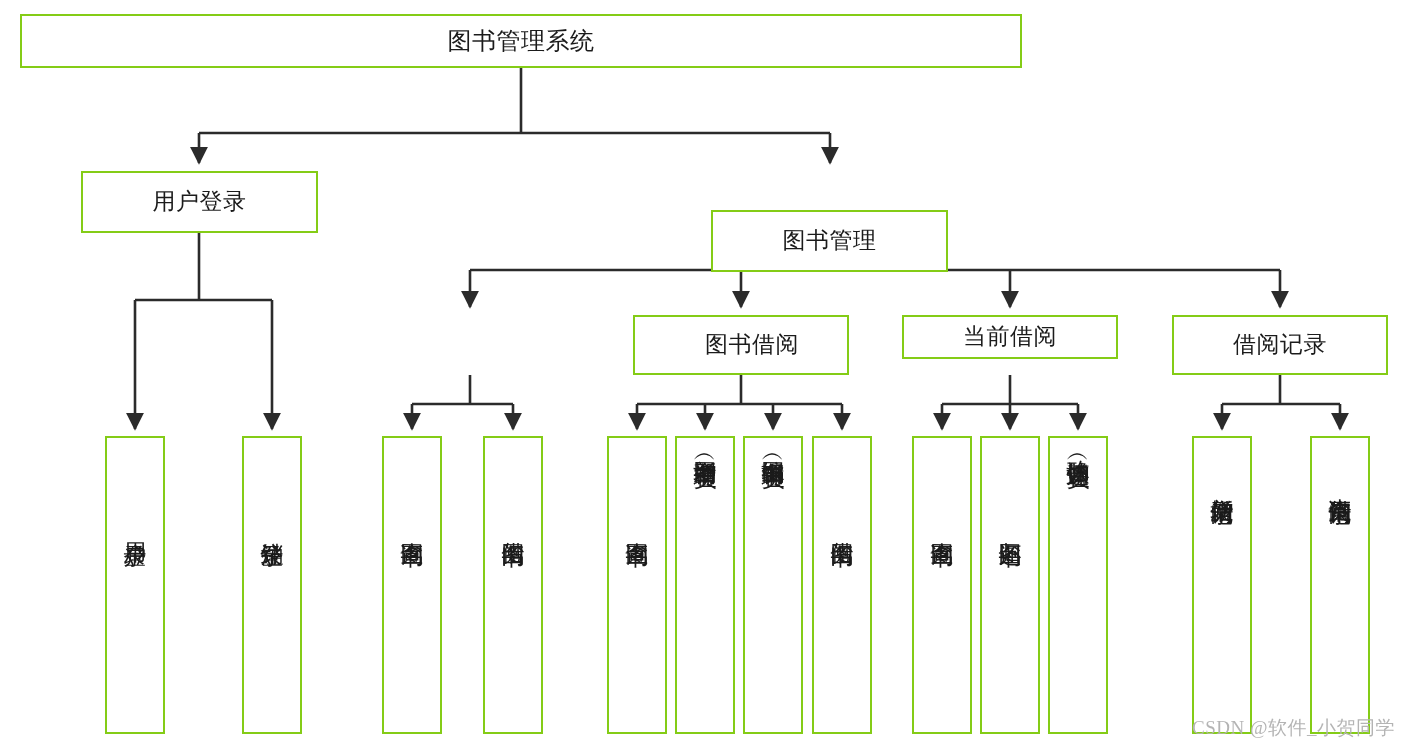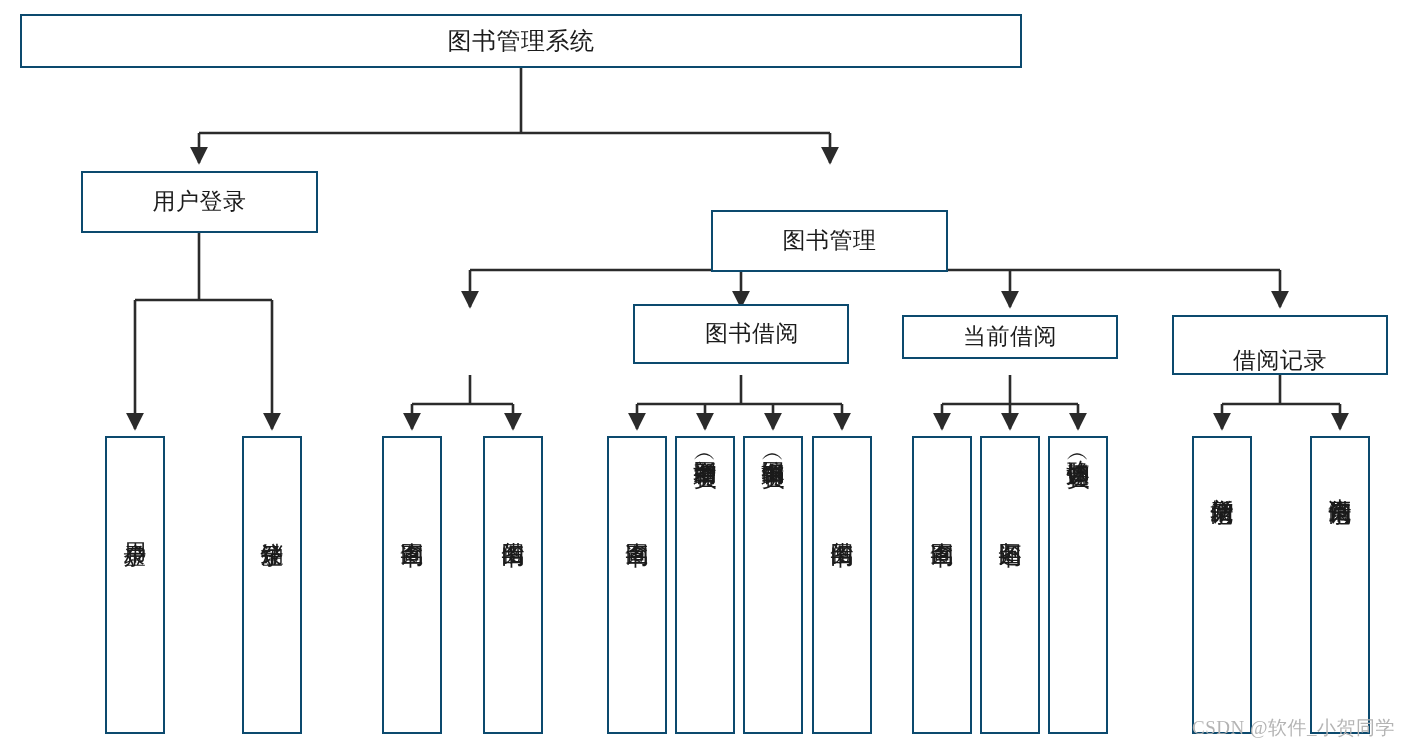--- a/index.html
+++ b/index.html
@@ -22,21 +22,21 @@
     position: absolute;
     left: 0;
     top: 0;
     width: 1405px;
     height: 747px;
     pointer-events: none;
   }
   .node {
     position: absolute;
     box-sizing: border-box;
-    border: 2px solid #0c4a6e;
+    border: 2px solid #84cc16;
     background: #ffffff;
     display: flex;
     align-items: center;
     justify-content: center;
     color: #1b1b1b;
   }
   .node.horizontal {
     font-size: 23px;
     line-height: 1.1;
     letter-spacing: 0.5px;
@@ -127,27 +127,27 @@
     <span>图书管理系统</span>
   </div>
 
   <div class="node horizontal" style="left:81px; top:171px; width:237px; height:62px;">
     <span>用户登录</span>
   </div>
   <div class="node horizontal" style="left:711px; top:170px; width:237px; height:62px;margin-top:40px;">
     <span>图书管理</span>
   </div>
 
-  <div class="node horizontal" style="left:633px; top:304px; width:216px; height:60px;padding-left:22px;">
+  <div class="node horizontal" style="left:633px; top:315px; width:216px; height:60px;padding-left:22px;">
     <span>图书借阅</span>
   </div>
   <div class="node horizontal" style="left:902px; top:315px; width:216px; height:44px;text-align:right;">
     <span>当前借阅</span>
   </div>
-  <div class="node horizontal" style="left:1172px; top:315px; width:216px; height:60px;align-items:flex-end;">
+  <div class="node horizontal" style="left:1172px; top:315px; width:216px; height:60px;">
     <span>借阅记录</span>
   </div>
 
   <div class="node vertical" style="left:105px; top:436px; width:60px; height:298px; padding-top:86px;">
     <span class="vtext">用户登录</span>
   </div>
   <div class="node vertical" style="left:242px; top:436px; width:60px; height:298px; padding-top:86px;">
     <span class="vtext">注销登录</span>
   </div>
 

